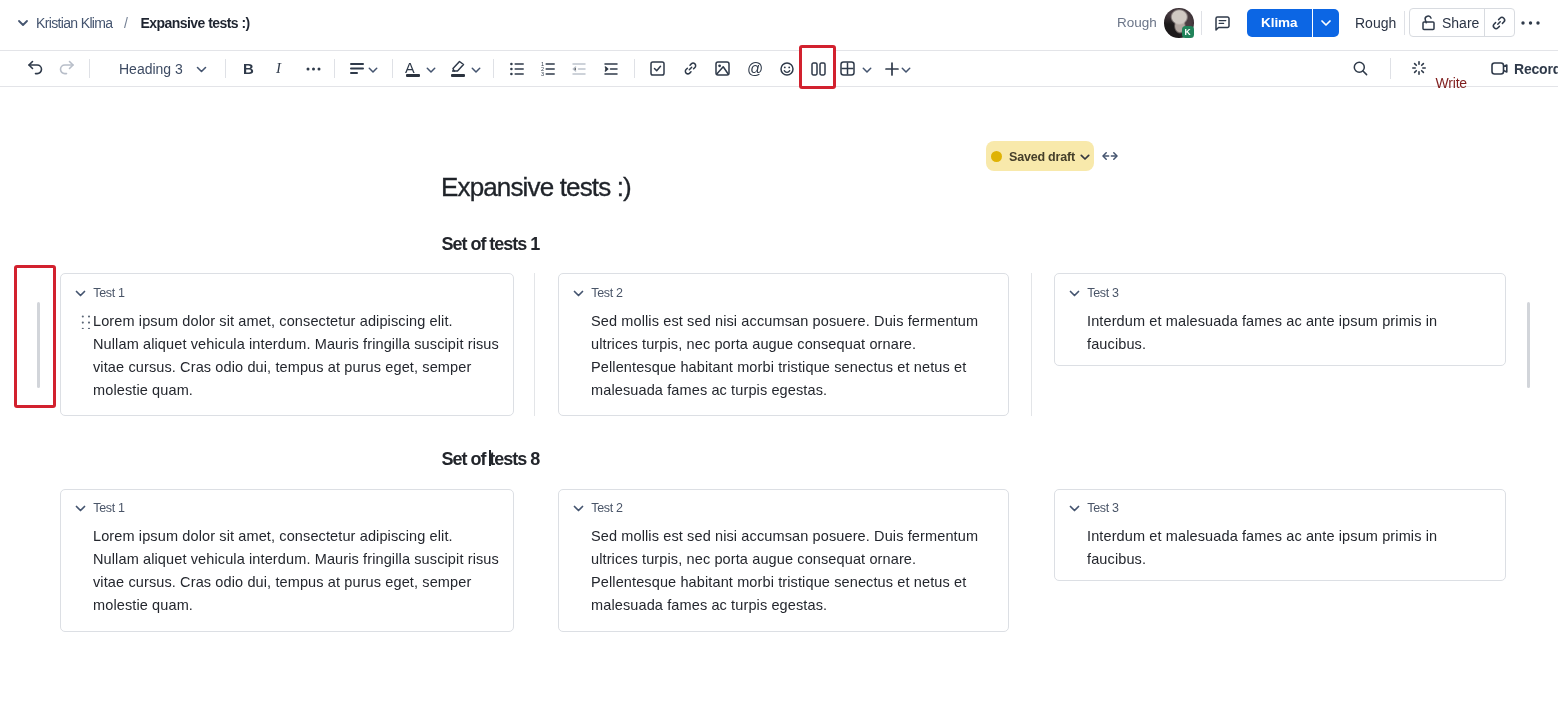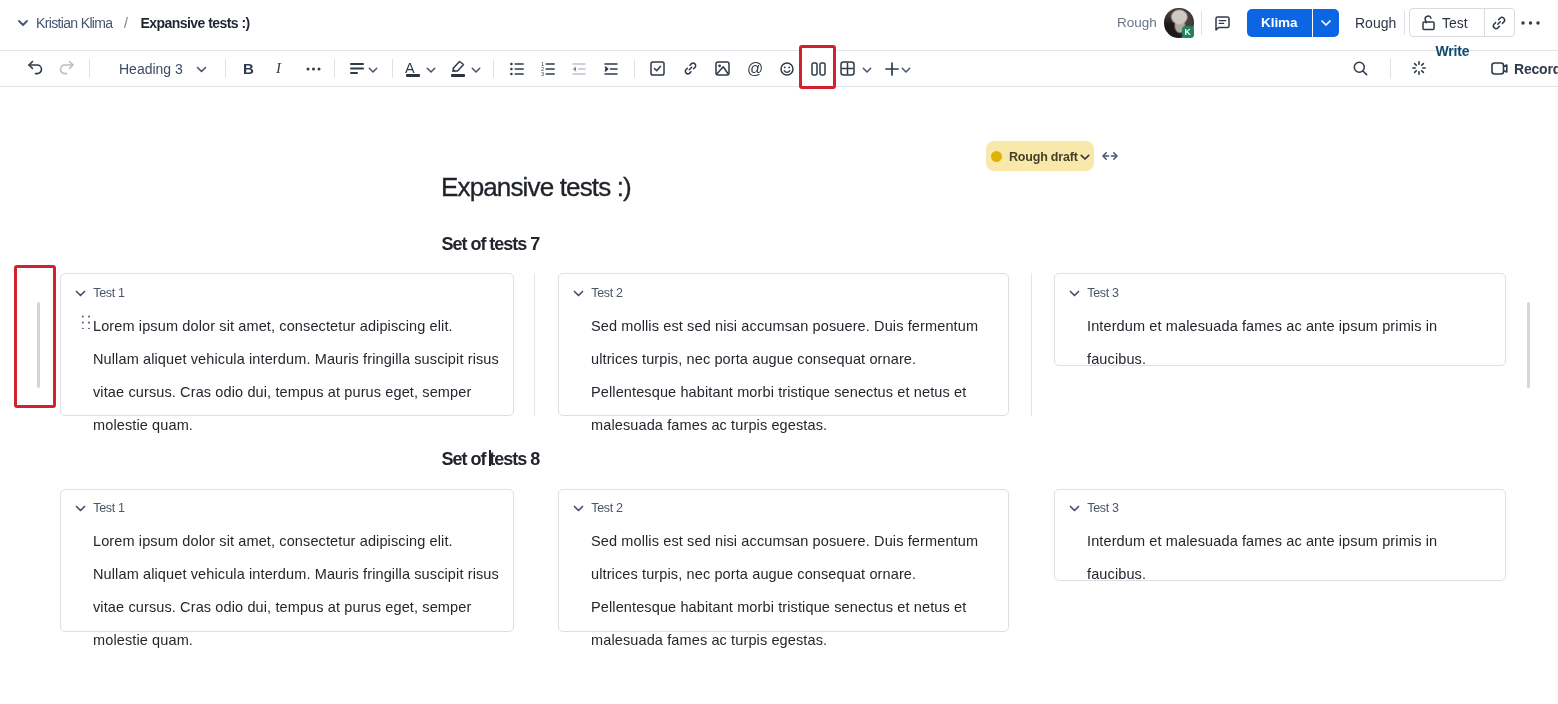--- a/index.html
+++ b/index.html
@@ -10,21 +10,21 @@
 #topnav { position:absolute; left:0; top:0; width:1558px; height:51px; background:#fff; border-bottom:1px solid #e3e4e8; }
 #toolbar { position:absolute; left:0; top:51px; width:1558px; height:36px; background:#fff; border-bottom:1px solid #e3e4e8; }
 .vsep { position:absolute; width:1px; background:#dfe1e6; }
 .icon { position:absolute; }
 svg { display:block; }
 .txt { position:absolute; white-space:nowrap; }
 
 .panel { position:absolute; border:1px solid #dcdfe4; border-radius:5px; background:#fff; }
 .ptitle { position:absolute; left:32.3px; top:11.5px; font-size:12.5px; color:#4a5568; letter-spacing:-0.32px; }
 .pchev { position:absolute; left:14px; top:15.5px; }
-.pbody { position:absolute; left:32px; top:35.9px; font-size:14.5px; line-height:33px; color:#24272e; letter-spacing:0.12px; }
+.pbody { position:absolute; left:32px; top:35.9px; font-size:14.5px; line-height:23px; color:#24272e; letter-spacing:0.12px; }
 .divline { position:absolute; width:1px; background:#e3e5e8; top:273px; height:143px; }
 .redbox { position:absolute; border:3px solid #d2212e; border-radius:3px; }
 .handle { position:absolute; width:3px; border-radius:2px; background:#d2d5da; }
 h3.sh { position:absolute; font-size:18px; font-weight:bold; color:#22252b; letter-spacing:-1.02px; }
 </style>
 </head>
 <body>
 <div id="page">
 
   <div id="topnav"></div>
@@ -60,21 +60,21 @@
   <div class="vsep" style="left:1404px; top:11px; height:24px;"></div>
 
   <div class="abs" style="left:1409px; top:8px; width:106px; height:29px; border:1px solid #d8dbe0; border-radius:4px;"></div>
   <div class="vsep" style="left:1484px; top:8px; height:29px; background:#d8dbe0;"></div>
   <div class="icon" style="left:1421px; top:13.5px;">
     <svg width="15" height="17" viewBox="0 0 15 17">
       <rect x="2" y="8" width="11" height="7.5" rx="1" fill="none" stroke="#2f3a4a" stroke-width="1.5"></rect>
       <path d="M4.5 8 V5 a3 3 0 0 1 6 0" fill="none" stroke="#2f3a4a" stroke-width="1.5" stroke-linecap="round" transform="rotate(-18 7.5 6)"></path>
     </svg>
   </div>
-  <div class="txt" style="left:1442px; top:15px; font-size:14px; color:#2b3445; font-weight:500;">Test</div>
+  <div class="txt" style="left:1442px; top:15px; font-size:14px; color:#2b3445; font-weight:500;">Share</div>
   <div class="icon" style="left:1491px; top:15px;">
     <svg width="16" height="16" viewBox="0 0 16 16">
         <g fill="none" stroke="#2f3a4a" stroke-width="1.5" stroke-linecap="round">
           <path d="M6.8 9.2 L9.2 6.8"></path>
           <path d="M7.6 4.6 l1.4-1.4 a2.55 2.55 0 0 1 3.8 3.8 l-1.4 1.4"></path>
           <path d="M8.4 11.4 l-1.4 1.4 a2.55 2.55 0 0 1 -3.8 -3.8 l1.4 -1.4"></path>
         </g>
       </svg>
   </div>
   <div class="icon" style="left:1521px; top:21px;">
@@ -289,51 +289,51 @@
           <path d="M7 10.8 v2.4"></path>
           <path d="M0.8 7 h2.4"></path>
           <path d="M10.8 7 h2.4"></path>
           <path d="M2.6 2.6 l1.7 1.7"></path>
           <path d="M9.7 9.7 l1.7 1.7"></path>
           <path d="M11.4 2.6 l-1.7 1.7"></path>
           <path d="M4.3 9.7 l-1.7 1.7"></path>
         </g>
       </svg>
   </div>
-  <div class="txt" style="left:1435.5px; top:43px; font-size:14px; font-weight:bold; color:#0c4a6e; letter-spacing:-0.2px;">Write</div>
+  <div class="txt" style="left:1435.5px; top:75px; font-size:14px; font-weight:normal; color:#7f1d1d; letter-spacing:-0.2px;">Write</div>
   <div class="icon" style="left:1491px; top:62px;">
     <svg width="17" height="13" viewBox="0 0 17 13">
         <rect x="1" y="1" width="11.5" height="11" rx="2.5" fill="none" stroke="#2f3a4a" stroke-width="1.6"></rect>
         <path d="M12.5 4.5 L15.8 3 V10 L12.5 8.5" fill="none" stroke="#2f3a4a" stroke-width="1.6" stroke-linejoin="round"></path>
       </svg>
   </div>
   <div class="txt" style="left:1514px; top:61px; font-size:14px; font-weight:bold; color:#2f3a4a; letter-spacing:-0.2px;">Record</div>
 
   <div class="abs" style="left:986px; top:141px; width:108px; height:30px; background:#f8e9ab; border-radius:8px;"></div>
   <div class="abs" style="left:990.5px; top:151px; width:11.4px; height:11.4px; border-radius:50%; background:#dfb305;"></div>
-  <div class="txt" style="left:1009px; top:149.5px; font-size:12.5px; font-weight:bold; color:#453f2a; letter-spacing:-0.2px;">Rough draft</div>
+  <div class="txt" style="left:1009px; top:149.5px; font-size:12.5px; font-weight:bold; color:#453f2a; letter-spacing:-0.2px;">Saved draft</div>
   <div class="icon" style="left:1079.5px; top:153.5px;">
     <svg width="10" height="6" viewBox="0 0 10 6">
         <path d="M1.3 1.3 L5 5 L8.7 1.3" fill="none" stroke="#35383f" stroke-width="1.7" stroke-linecap="round" stroke-linejoin="round"></path>
       </svg>
   </div>
   <div class="icon" style="left:1102px; top:151px;">
     <svg width="16" height="11" viewBox="0 0 16 11">
         <g stroke="#44546f" stroke-width="1.5" fill="none" stroke-linecap="round" stroke-linejoin="round">
           <path d="M4.2 1.8 L1 5 L4.2 8.2"></path>
           <path d="M11.8 1.8 L15 5 L11.8 8.2"></path>
           <path d="M1.6 5 h5"></path>
           <path d="M9.4 5 h5"></path>
         </g>
       </svg>
   </div>
 
   <div class="txt" style="left:441px; top:172px; font-size:26px; color:#1f2329; font-weight:500; letter-spacing:-0.85px; -webkit-text-stroke:0.35px #1f2329;">Expansive tests :)</div>
 
-  <h3 class="sh" style="left:441.5px; top:233.5px;">Set of tests 7</h3>
+  <h3 class="sh" style="left:441.5px; top:233.5px;">Set of tests 1</h3>
   <h3 class="sh" style="left:441.5px; top:448.5px;">Set of tests 8</h3>
   <div class="abs" style="left:489px; top:449.6px; width:1.5px; height:16.7px; background:#1f2329;"></div>
 
   <div class="divline" style="left:533.5px;"></div>
   <div class="divline" style="left:1031px;"></div>
 
   <div class="handle" style="left:36.5px; top:302px; height:86px;"></div>
   <div class="handle" style="left:1526.5px; top:302px; height:86px;"></div>
 
   <div class="redbox" style="left:14px; top:265px; width:41.5px; height:143px;"></div>

